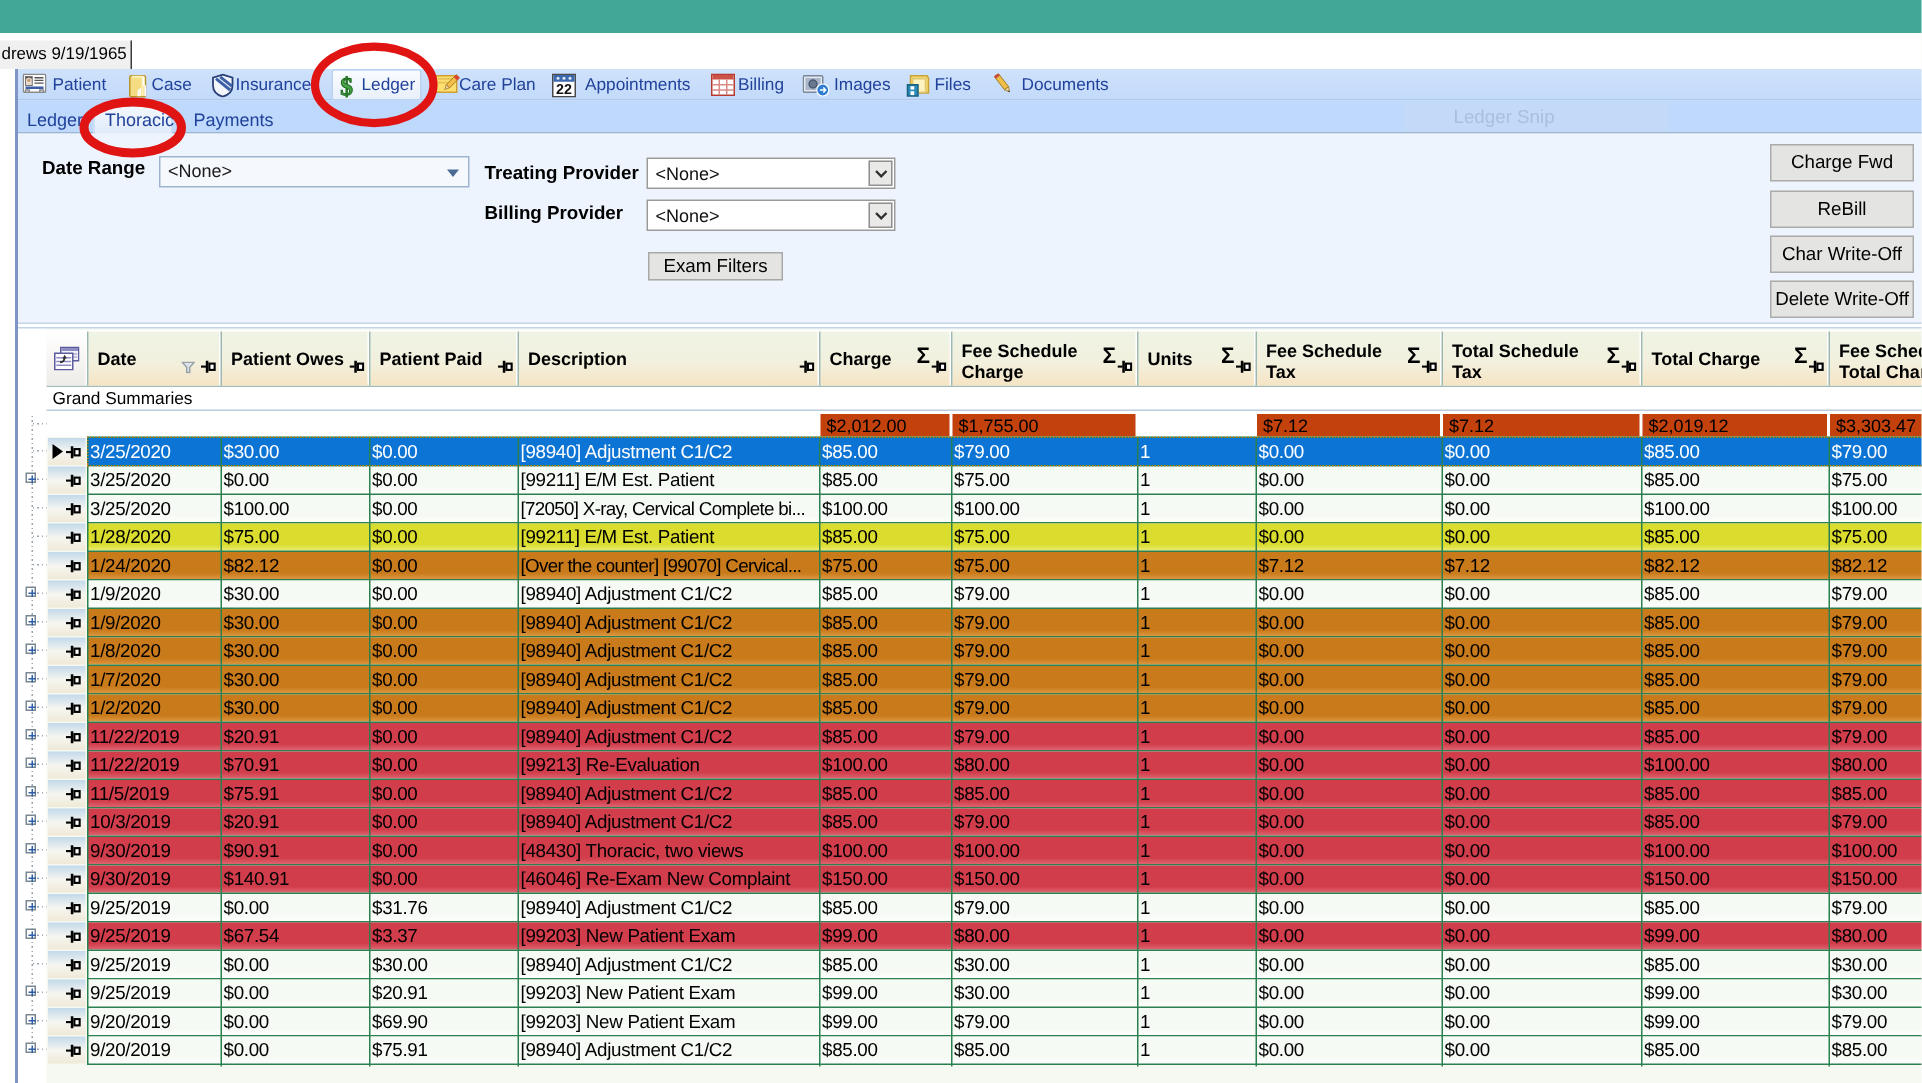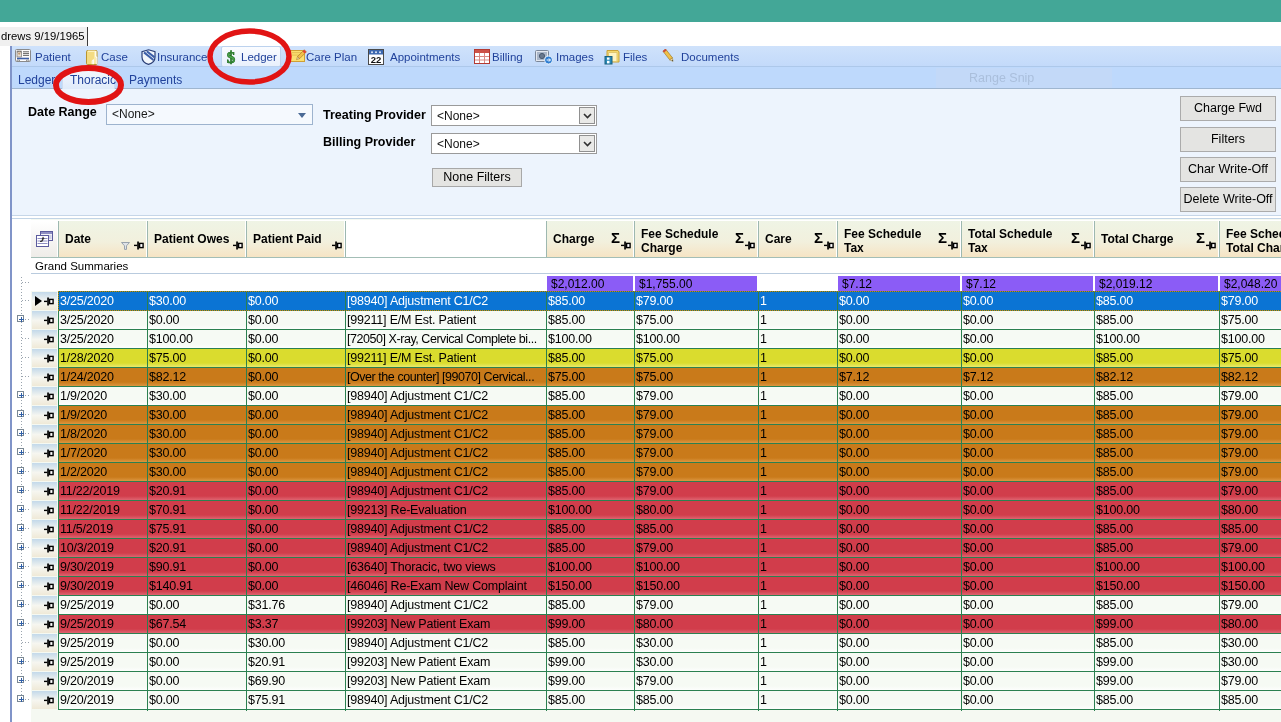--- a/index.html
+++ b/index.html
@@ -37,21 +37,21 @@
 .hsep { position:absolute; top:1px; width:1px; height:36px; background:#9db8b0; }
 .hcell { position:absolute; top:1px; height:36px; background:linear-gradient(#eff4e5 0%, #f2f0dd 58%, #f6e4c4 100%); overflow:hidden;}
 .hcell .t1 { position:absolute; left:6px; font-size:12px; font-weight:bold; color:#000; white-space:nowrap;}
 .hc-mid { top:11px; }
 .hc-l1 { top:6px; } .hc-l2 { top:20px; }
 .hico { position:absolute; }
 #gcorner { position:absolute; left:0; top:1px; width:26px; height:36px; background:linear-gradient(#ffffff,#eeece8); }
 #gsband { left:31px; top:258px; width:1250px; height:16px; background:#ffffff; border-bottom:1px solid #b9cbde; font-size:11.5px; color:#000; }
 #gsband span { position:absolute; left:4px; top:2px; }
 #sumrow { left:31px; top:274px; width:1250px; height:17px; background:#ffffff; }
-.sumcell { position:absolute; top:2px; height:15px; background:#8b5cf6; font-size:12px; color:#000; }
+.sumcell { position:absolute; top:2px; height:15px; background:#c2410c; font-size:12px; color:#000; }
 .sumcell span, .sumval { position:absolute; top:1px; font-size:12px; color:#000; white-space:nowrap;}
 #datarows { left:58px; top:291px; width:1223px; height:419px; border-top:1px solid #2b8050; }
 .drow { position:absolute; left:0; width:1223px; height:19px; border-bottom:1px solid #2b8050; }
 .drow span { position:absolute; top:2px; font-size:12.5px; white-space:nowrap; letter-spacing:-0.2px; }
 .vline { position:absolute; top:0; width:1px; height:419px; background:#2b8050; }
 .gut { position:absolute; left:32px; width:25px; height:18px; background:linear-gradient(180deg,#c3d9ea 0%,#f6f6f0 52%,#efe9d7 100%); }
 .gut .pin { position:absolute; right:3px; top:4.5px; }
 .selarrow { position:absolute; left:3px; top:4px; width:0; height:0; border-top:5px solid transparent; border-bottom:5px solid transparent; border-left:7px solid #000; }
 .treev { position:absolute; left:21px; width:1px; background-image:repeating-linear-gradient(180deg,#9aa4ae 0 1px,transparent 1px 3px); }
 .treeh { position:absolute; height:1px; background-image:repeating-linear-gradient(90deg,#9aa4ae 0 1px,transparent 1px 3px); }
@@ -162,21 +162,21 @@
             <path d="M6.2 10.5 l1.7 3.2 l1.7 -3.2 Z" fill="#ecd2a0" stroke="#9c7a22" stroke-width="0.5"></path>
             <path d="M7.3 12.6 l0.6 1.1 l0.6 -1.1 Z" fill="#222"></path>
           </g>
         </svg></span>
       <span class="tx" style="left:20px;">Documents</span>
     </div>
   </div>
 <div id="subtabs" class="abs">
 <div id="chtab"></div>
 <div id="winsnip">
-      <span>Range Snip</span>
+      <span>Ledger Snip</span>
     </div>
 <span class="stab" style="left:6px;">Ledger</span>
 <span class="stab" style="left:58px;">Thoracic</span>
 <span class="stab" style="left:117px;">Payments</span>
 </div>
 <div id="filter" class="abs">
 <span class="blabel" style="left:16px; top:16px;">Date Range</span>
 <div id="dr-combo">
       <span class="txt">&lt;None&gt;</span>
       <span class="arr"></span>
@@ -192,23 +192,23 @@
     </div>
 <span class="blabel" style="left:311px; top:46px;">Billing Provider</span>
 <div class="wcombo" style="left:419px; top:44px;">
       <span class="txt">&lt;None&gt;</span>
       <span class="btn">
         <svg width="9" height="6" viewBox="0 0 9 6">
           <path d="M1 1 L4.5 4.5 L8 1" stroke="#303030" stroke-width="1.6" fill="none"></path>
         </svg>
       </span>
     </div>
-<div id="applyf">None Filters</div>
+<div id="applyf">Exam Filters</div>
 <div class="rbtn" style="top:7px;">Charge Fwd</div>
-<div class="rbtn" style="top:38px;">Filters</div>
+<div class="rbtn" style="top:38px;">ReBill</div>
 <div class="rbtn" style="top:68px;">Char Write-Off</div>
 <div class="rbtn" style="top:98px;">Delete Write-Off</div>
 </div>
 <div id="gridbg" class="abs"></div>
 <div id="gridtop" class="abs"></div>
 <div id="ghead" class="abs">
     <div id="gcorner">
       <svg style="position:absolute;left:5px;top:10px;" width="17" height="16" viewBox="0 0 17 16">
         <rect x="4.5" y="0.5" width="12" height="9" fill="#f2f2f8" stroke="#5b5b9e"></rect>
         <rect x="5" y="1" width="11" height="2" fill="#8e8ec2"></rect>
@@ -239,41 +239,49 @@
         </svg></span>
     </div>
     <div class="hcell" style="left:216px; width:97px;">
       <span class="t1 hc-mid">Patient Paid</span>
       <span class="hico" style="right:2px; top:15px;"><svg class="pin" width="10" height="9" viewBox="0 0 10 9">
           <rect x="0" y="3.7" width="3.4" height="1.4" fill="#000"></rect>
           <rect x="3.2" y="0.5" width="1.7" height="8" fill="#000"></rect>
           <rect x="5.6" y="2.4" width="3.5" height="4.2" fill="#fff" stroke="#000" stroke-width="1.4"></rect>
         </svg></span>
     </div>
+    <div class="hcell" style="left:315px; width:199px;">
+      <span class="t1 hc-mid">Description</span>
+      <span class="hico" style="right:2px; top:15px;"><svg class="pin" width="10" height="9" viewBox="0 0 10 9">
+          <rect x="0" y="3.7" width="3.4" height="1.4" fill="#000"></rect>
+          <rect x="3.2" y="0.5" width="1.7" height="8" fill="#000"></rect>
+          <rect x="5.6" y="2.4" width="3.5" height="4.2" fill="#fff" stroke="#000" stroke-width="1.4"></rect>
+        </svg></span>
+    </div>
     <div class="hcell" style="left:516px; width:86px;">
       <span class="t1 hc-mid">Charge</span>
       <span class="hico" style="right:2px; top:15px;"><svg class="pin" width="10" height="9" viewBox="0 0 10 9">
           <rect x="0" y="3.7" width="3.4" height="1.4" fill="#000"></rect>
           <rect x="3.2" y="0.5" width="1.7" height="8" fill="#000"></rect>
           <rect x="5.6" y="2.4" width="3.5" height="4.2" fill="#fff" stroke="#000" stroke-width="1.4"></rect>
         </svg></span>
       <span class="hico" style="right:13px; top:8px; font-size:15px; font-weight:bold;">Σ</span>
     </div>
     <div class="hcell" style="left:604px; width:122px;">
       <span class="t1 hc-l1">Fee Schedule</span>
       <span class="t1 hc-l2">Charge</span>
       <span class="hico" style="right:2px; top:15px;"><svg class="pin" width="10" height="9" viewBox="0 0 10 9">
           <rect x="0" y="3.7" width="3.4" height="1.4" fill="#000"></rect>
           <rect x="3.2" y="0.5" width="1.7" height="8" fill="#000"></rect>
           <rect x="5.6" y="2.4" width="3.5" height="4.2" fill="#fff" stroke="#000" stroke-width="1.4"></rect>
         </svg></span>
       <span class="hico" style="right:13px; top:8px; font-size:15px; font-weight:bold;">Σ</span>
     </div>
     <div class="hcell" style="left:728px; width:77px;">
-      <span class="t1 hc-mid">Care</span>
+      <span class="t1 hc-mid">Units</span>
       <span class="hico" style="right:2px; top:15px;"><svg class="pin" width="10" height="9" viewBox="0 0 10 9">
           <rect x="0" y="3.7" width="3.4" height="1.4" fill="#000"></rect>
           <rect x="3.2" y="0.5" width="1.7" height="8" fill="#000"></rect>
           <rect x="5.6" y="2.4" width="3.5" height="4.2" fill="#fff" stroke="#000" stroke-width="1.4"></rect>
         </svg></span>
       <span class="hico" style="right:13px; top:8px; font-size:15px; font-weight:bold;">Σ</span>
     </div>
     <div class="hcell" style="left:807px; width:122px;">
       <span class="t1 hc-l1">Fee Schedule</span>
       <span class="t1 hc-l2">Tax</span>
@@ -332,21 +340,21 @@
     <div class="sumcell" style="left:807px; width:122px;">
       <span style="left:4px;">$7.12</span>
     </div>
     <div class="sumcell" style="left:931px; width:131px;">
       <span style="left:4px;">$7.12</span>
     </div>
     <div class="sumcell" style="left:1064px; width:123px;">
       <span style="left:4px;">$2,019.12</span>
     </div>
     <div class="sumcell" style="left:1189px; width:61px;">
-      <span style="left:4px;">$2,048.20</span>
+      <span style="left:4px;">$3,303.47</span>
     </div>
   </div>
 <div id="datarows" class="abs">
     <div class="drow" style="top:0px; background:#0b74d4; color:#ffffff;">
       <span style="left:2px;">3/25/2020</span>
       <span style="left:91px;">$30.00</span>
       <span style="left:190px;">$0.00</span>
       <span style="left:289px;">[98940] Adjustment C1/C2</span>
       <span style="left:490px;">$85.00</span>
       <span style="left:578px;">$79.00</span>
@@ -522,21 +530,21 @@
       <span style="left:702px;">1</span>
       <span style="left:781px;">$0.00</span>
       <span style="left:905px;">$0.00</span>
       <span style="left:1038px;">$85.00</span>
       <span style="left:1163px;">$79.00</span>
     </div>
     <div class="drow" style="top:266px; background:linear-gradient(#d13d4b 0px,#d13d4b 14px,#de6470 18px); color:#000000;">
       <span style="left:2px;">9/30/2019</span>
       <span style="left:91px;">$90.91</span>
       <span style="left:190px;">$0.00</span>
-      <span style="left:289px;">[63640] Thoracic, two views</span>
+      <span style="left:289px;">[48430] Thoracic, two views</span>
       <span style="left:490px;">$100.00</span>
       <span style="left:578px;">$100.00</span>
       <span style="left:702px;">1</span>
       <span style="left:781px;">$0.00</span>
       <span style="left:905px;">$0.00</span>
       <span style="left:1038px;">$100.00</span>
       <span style="left:1163px;">$100.00</span>
     </div>
     <div class="drow" style="top:285px; background:linear-gradient(#d13d4b 0px,#d13d4b 14px,#de6470 18px); color:#000000;">
       <span style="left:2px;">9/30/2019</span>

